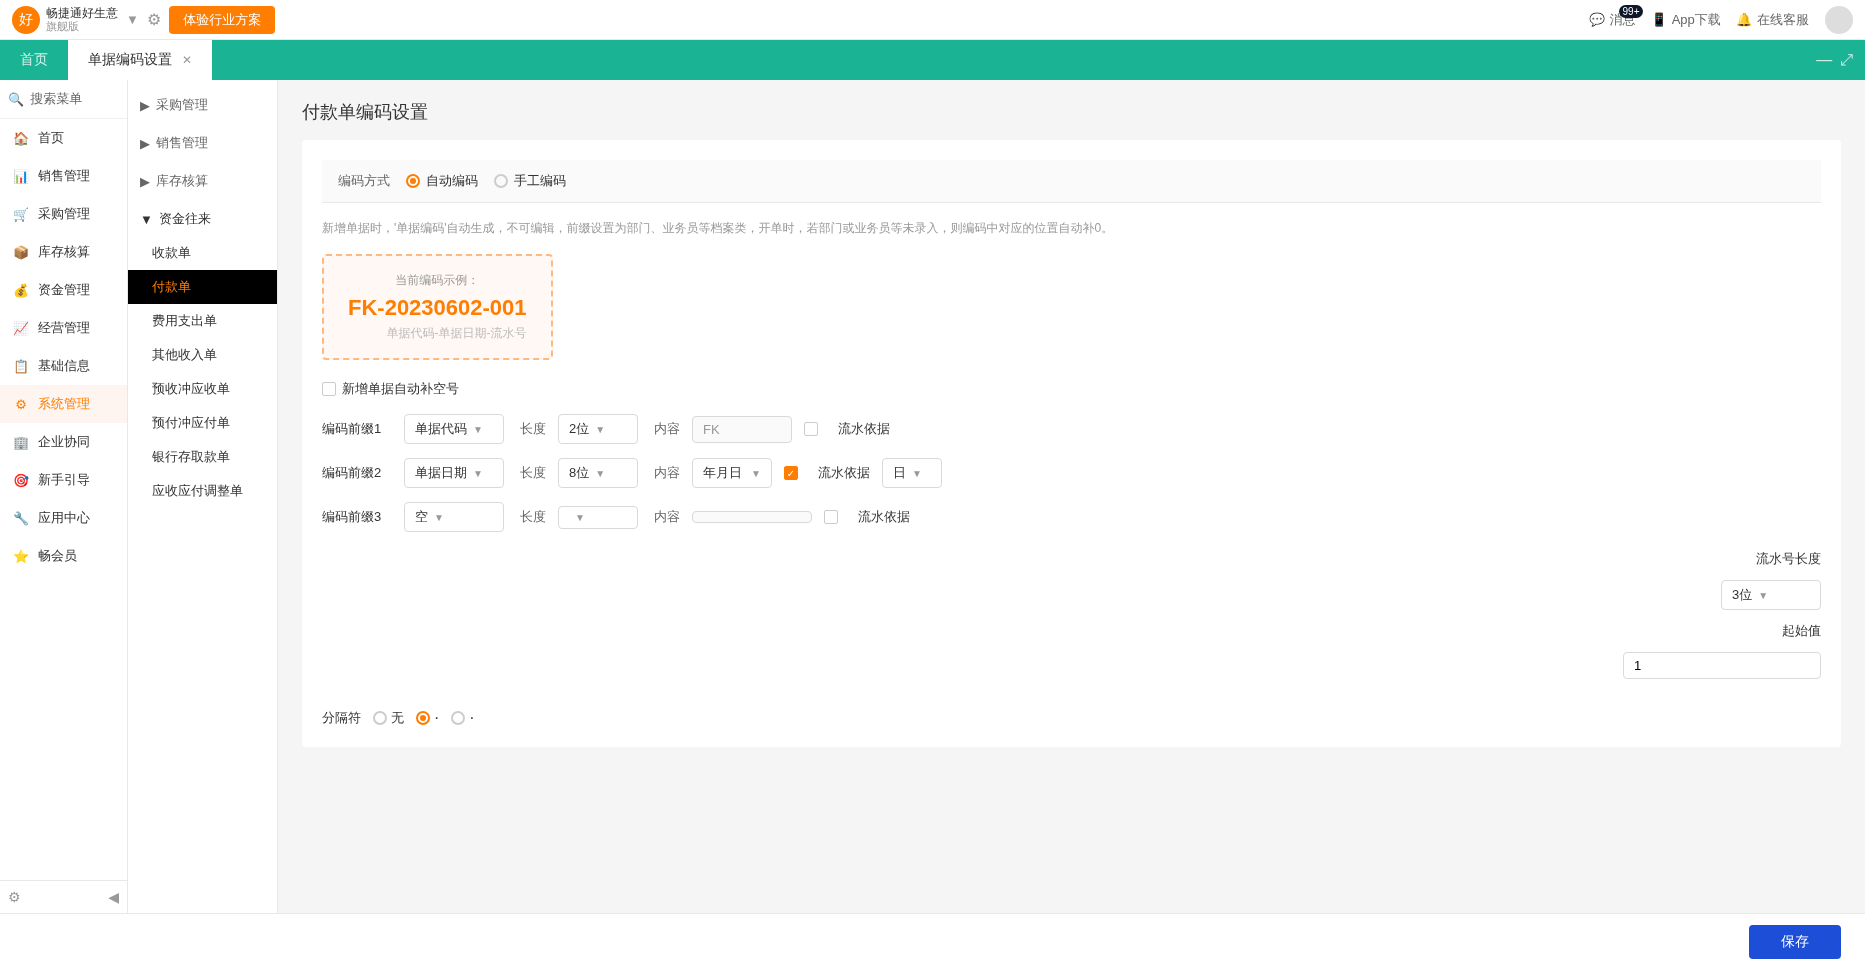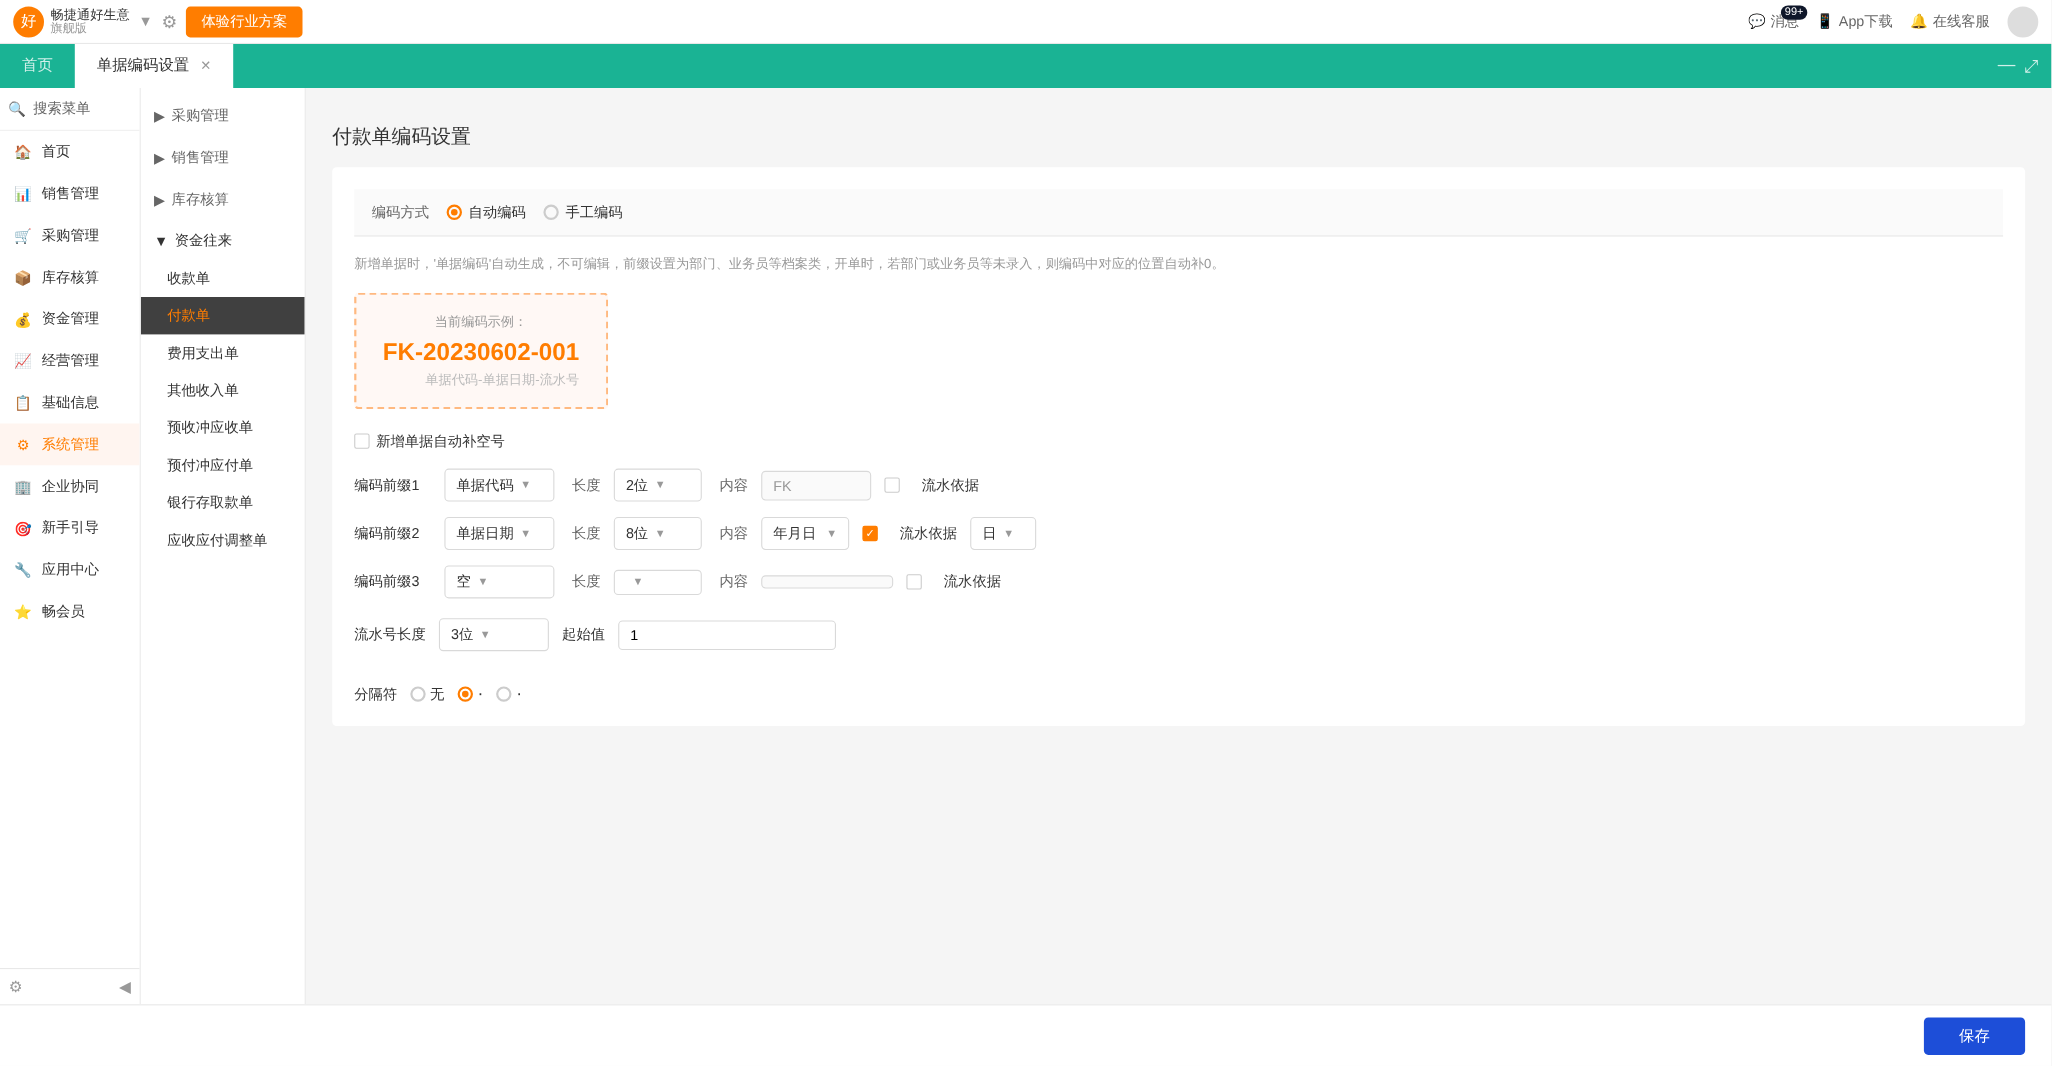--- a/index.html
+++ b/index.html
@@ -41,25 +41,25 @@
     .sidebar-nav-item.active { color: #ff7d00; }
     .nav-icon { width: 18px; height: 18px; display: flex; align-items: center; justify-content: center; color: inherit; }
     .sidebar-bottom { border-top: 1px solid #e8e8e8; padding: 8px; display: flex; align-items: center; justify-content: space-between; }
     .sidebar-bottom-btn { cursor: pointer; color: #999; font-size: 14px; }
 
     
     .subnav { width: 150px; background: #fff; border-right: 1px solid #e8e8e8; flex-shrink: 0; overflow-y: auto; padding: 8px 0; }
     .subnav-group { margin-bottom: 4px; }
     .subnav-group-title { display: flex; align-items: center; gap: 6px; padding: 8px 12px; color: #666; font-size: 13px; cursor: pointer; }
     .subnav-item { padding: 8px 12px 8px 24px; color: #333; font-size: 13px; cursor: pointer; }
-    .subnav-item.active { background: #404040; color: #ff7d00; }
+    .subnav-item.active { background: #000000; color: #ff7d00; }
     .subnav-group-expanded .subnav-group-title { color: #333; }
 
     
-    .content { flex: 1; overflow-y: auto; padding: 32px 24px; background: #f5f5f5; }
+    .content { flex: 1; overflow-y: auto; padding: 20px 24px; background: #f5f5f5; }
     .page-title { font-size: 18px; font-weight: 500; color: #333; margin-bottom: 16px; }
     .section-card { background: white; border-radius: 4px; padding: 20px; }
 
     
     .encoding-method { display: flex; align-items: center; gap: 16px; padding: 12px 16px; background: #fafafa; border-bottom: 1px solid #e8e8e8; margin-bottom: 16px; }
     .encoding-method-label { color: #666; font-size: 13px; }
     .radio-group { display: flex; align-items: center; gap: 16px; }
     .radio-item { display: flex; align-items: center; gap: 6px; cursor: pointer; font-size: 13px; }
     .radio-dot { width: 14px; height: 14px; border-radius: 50%; border: 2px solid #ccc; display: flex; align-items: center; justify-content: center; }
     .radio-dot.checked { border-color: #ff7d00; }
@@ -87,21 +87,21 @@
     .form-label-small { font-size: 13px; color: #666; margin-left: 4px; }
     .length-select { min-width: 80px; }
     .content-input { border: 1px solid #d9d9d9; border-radius: 4px; padding: 5px 10px; font-size: 13px; background: #fafafa; color: #999; min-width: 100px; }
     .content-select { min-width: 80px; justify-content: space-between; }
     .checkbox-inline { display: flex; align-items: center; gap: 20px; font-size: 13px; }
     .checkbox-checked { width: 14px; height: 14px; background: #ff7d00; border: 1px solid #ff7d00; border-radius: 2px; display: flex; align-items: center; justify-content: center; color: white; font-size: 10px; }
     .checkbox-unchecked { width: 14px; height: 14px; border: 1px solid #ccc; border-radius: 2px; }
     .day-select { min-width: 60px; }
 
     
-    .serial-row { display: flex; align-items: center; gap: 12px; margin-top: 4px; }
+    .serial-row { display: flex; align-items: flex-end; gap: 12px; margin-top: 4px; flex-direction: column; }
     .serial-label { font-size: 13px; color: #333; }
     .serial-input { border: 1px solid #d9d9d9; border-radius: 4px; padding: 5px 10px; font-size: 13px; min-width: 80px; }
 
     
     .separator-row { display: flex; align-items: center; gap: 12px; margin-top: 16px; }
     .separator-label { font-size: 13px; color: #333; }
     .separator-options { display: flex; align-items: center; gap: 12px; }
     .separator-radio { display: flex; align-items: center; gap: 4px; font-size: 13px; cursor: pointer; }
 
     

